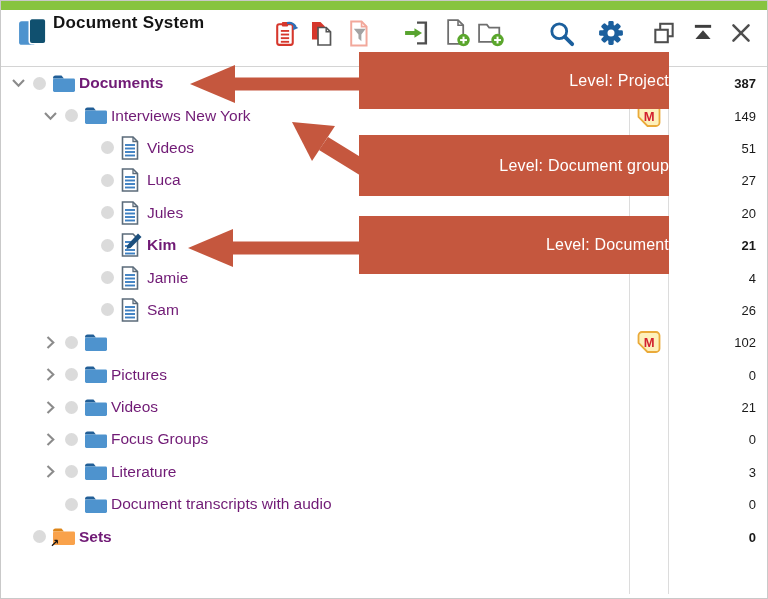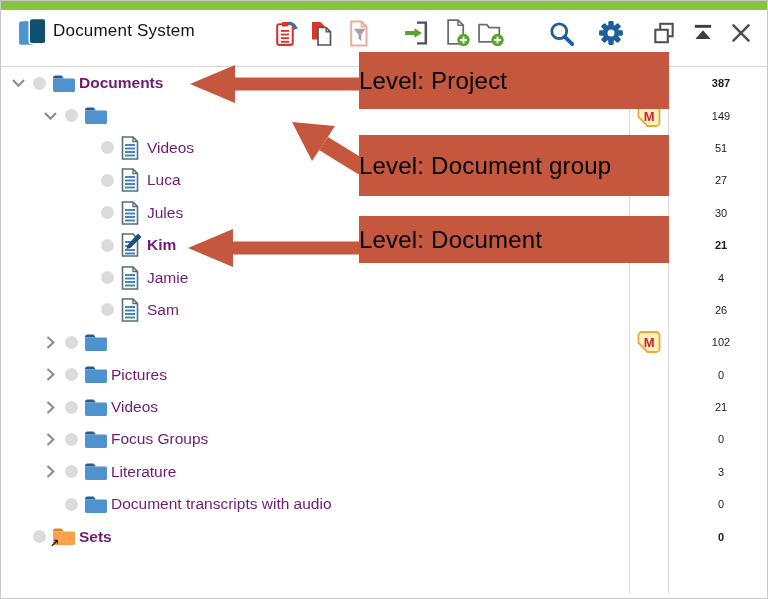--- a/index.html
+++ b/index.html
@@ -6,46 +6,46 @@
   #window{
     position:relative;width:766px;height:597px;background:#fff;
     border:1px solid #c9c9c9;overflow:hidden;
     font-family:"Liberation Sans","DejaVu Sans",sans-serif;
     -webkit-font-smoothing:antialiased;
   }
   
   #header{position:absolute;left:0;top:0;width:100%;height:65px;background:#fff;border-bottom:1px solid #d4d4d4;}
   #greenbar{position:absolute;left:0;top:0;width:100%;height:9px;}
   #app-icon{position:absolute;left:17px;top:16px;}
-  #title{position:absolute;left:52px;top:20px;font-size:17px;font-weight:normal;color:#141414;letter-spacing:.2px;}
+  #title{position:absolute;left:52px;top:12px;font-size:17px;font-weight:bold;color:#141414;letter-spacing:.2px;}
   .tbtn{position:absolute;top:17px;width:28px;height:30px;display:flex;align-items:center;justify-content:center;cursor:pointer;}
   
   #tree{position:absolute;left:0;top:66px;width:100%;}
   .row{position:relative;display:flex;align-items:center;height:32.4px;width:100%;}
   .indent{flex:0 0 auto;}
   .chev{flex:0 0 22px;display:flex;align-items:center;justify-content:flex-start;}
   .dot{flex:0 0 13px;height:13px;border-radius:50%;margin-right:6px;}
   .ticon{flex:0 0 25px;display:flex;align-items:center;justify-content:flex-start;position:relative;}
   .lbl{font-size:15.5px;color:#701a75;white-space:nowrap;padding-left:2px;}
   .lbl.b{font-weight:bold;}
   .badge{position:absolute;left:636px;top:50%;transform:translateY(-50%);width:24px;height:22px;}
-  .count{position:absolute;right:11px;top:50%;transform:translateY(-50%);width:70px;text-align:center;font-size:11px;color:#1a1a1a;}
+  .count{position:absolute;right:11px;top:50%;transform:translateY(-50%);width:70px;text-align:right;font-size:13px;color:#1a1a1a;}
   .count.b{font-weight:bold;}
   .vsep{position:absolute;top:66px;bottom:4px;width:1px;background:#dcdcdc;z-index:1;}
   .setsarrow{position:absolute;left:-2px;bottom:-3px;font-size:11px;font-weight:bold;color:#111;line-height:1;}
   
   #arrows{position:absolute;left:0;top:0;z-index:5;pointer-events:none;}
   .callout{
     position:absolute;left:358px;width:310px;z-index:6;
-    display:flex;align-items:center;justify-content:flex-start;
-    color:#000000;font-size:24px;letter-spacing:.2px;
+    display:flex;align-items:center;justify-content:flex-end;
+    color:#ffffff;font-size:16px;letter-spacing:.2px;
   }
   #callout-0{top:51px;height:57px;}
   #callout-1{top:134px;height:61px;}
-  #callout-2{top:215px;height:47px;}
+  #callout-2{top:215px;height:58px;}
 </style>
 </head>
 <body>
 
 <div id="window">
 
   <div id="header">
     <div id="greenbar" style="background: rgb(135, 196, 64);"></div>
     <span id="app-icon">
       <svg width="30" height="30" viewBox="0 0 28 28">
@@ -170,20 +170,21 @@
             <polyline points="2,3 7.5,8.8 13,3" fill="none" stroke="#8b8b8b" stroke-width="2.1"></polyline>
           </svg>
         </span>
         <span class="dot" style="background: rgb(219, 219, 219);"></span>
         <span class="ticon">
           <svg width="24" height="19" viewBox="0 0 24 19">
             <path d="M1,4 Q1,1.5 3.5,1.5 h6 l2.4,3 H1 z" fill="#225f97"></path>
             <rect x="1" y="4.4" width="22" height="13.6" rx="1.4" fill="#4e93ce"></rect>
           </svg>
         </span>
+        <span class="lbl">Interviews New York</span>
         <span class="badge"><svg width="24" height="22" viewBox="0 0 24 22">
             <path d="M5,1 h14 a3.5,3.5 0 0 1 3.5,3.5 v13 a3.5,3.5 0 0 1 -3.5,3.5 H10.5 L1.5,12 V4.5 A3.5,3.5 0 0 1 5,1 z" fill="#fdf0bb" stroke="#eaaa3a" stroke-width="1.8"></path>
             <text x="12.2" y="15.5" text-anchor="middle" font-size="13" font-weight="bold" fill="#d2202f" font-family="Liberation Sans, sans-serif">M</text>
           </svg></span>
         <span class="count">149</span>
       </div>
       <div class="row">
         <span class="indent" style="width: 78px;"></span>
         <span class="chev"></span>
         <span class="dot" style="background: rgb(219, 219, 219);"></span>
@@ -231,21 +232,21 @@
             <path d="M13,1 v4.5 h4.5" fill="none" stroke="#5b6b7a" stroke-width="1.3"></path>
             <g stroke="#3d7fc1" stroke-width="1.9">
               <line x1="5" y1="9" x2="15" y2="9"></line>
               <line x1="5" y1="12.5" x2="15" y2="12.5"></line>
               <line x1="5" y1="16" x2="15" y2="16"></line>
               <line x1="5" y1="19.5" x2="15" y2="19.5"></line>
             </g>
           </svg>
         </span>
         <span class="lbl">Jules</span>
-        <span class="count">30</span>
+        <span class="count">20</span>
       </div>
       <div class="row">
         <span class="indent" style="width: 78px;"></span>
         <span class="chev"></span>
         <span class="dot" style="background: rgb(219, 219, 219);"></span>
         <span class="ticon">
           <svg width="22" height="24" viewBox="0 0 22 24">
             <path d="M2.5,1 h10.5 l4.5,4.5 V23 H2.5 z" fill="#fff" stroke="#5b6b7a" stroke-width="1.6"></path>
             <g stroke="#3d7fc1" stroke-width="1.9">
               <line x1="5" y1="9" x2="15" y2="9"></line>

